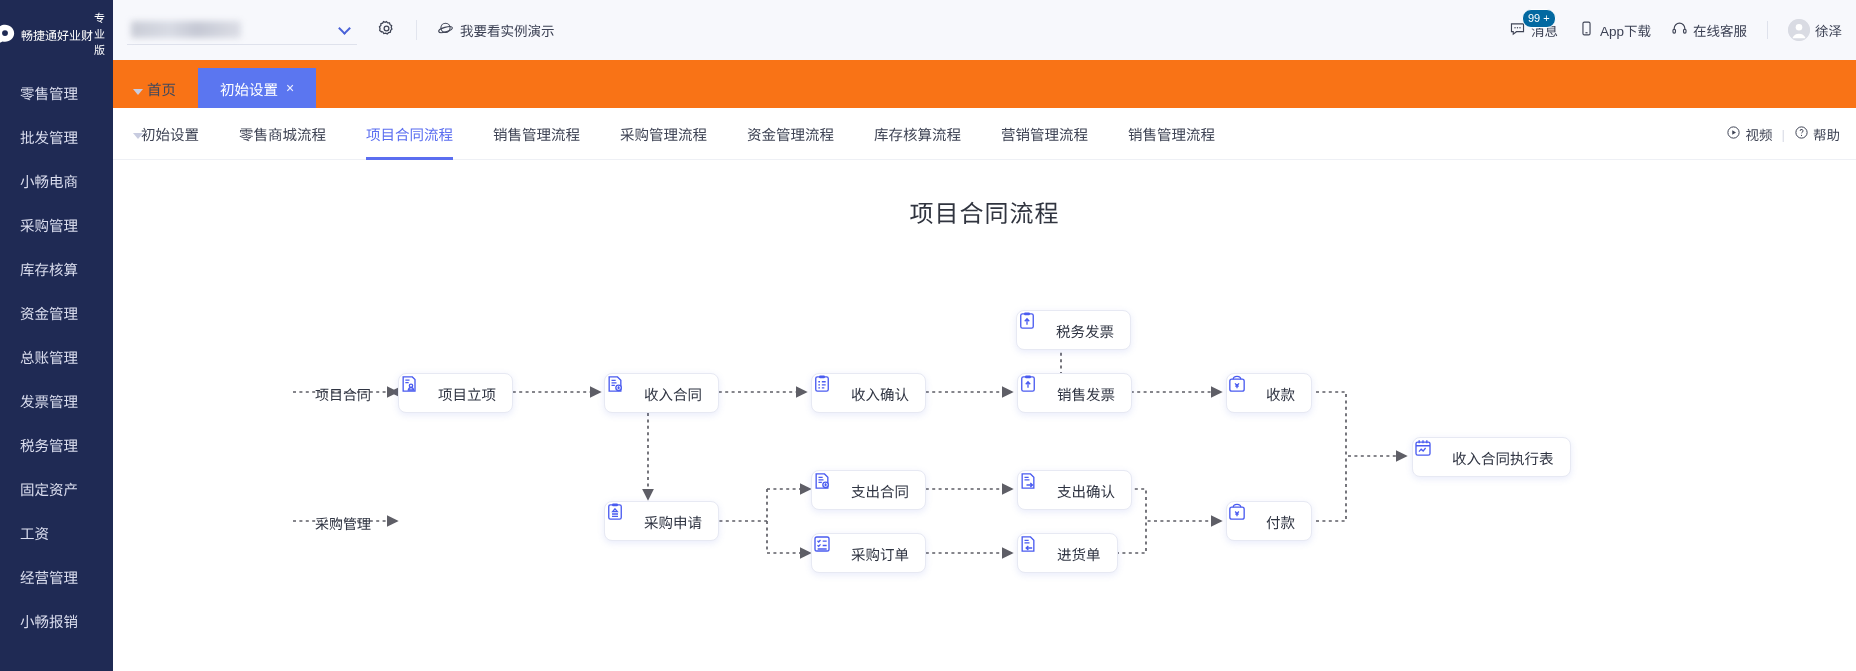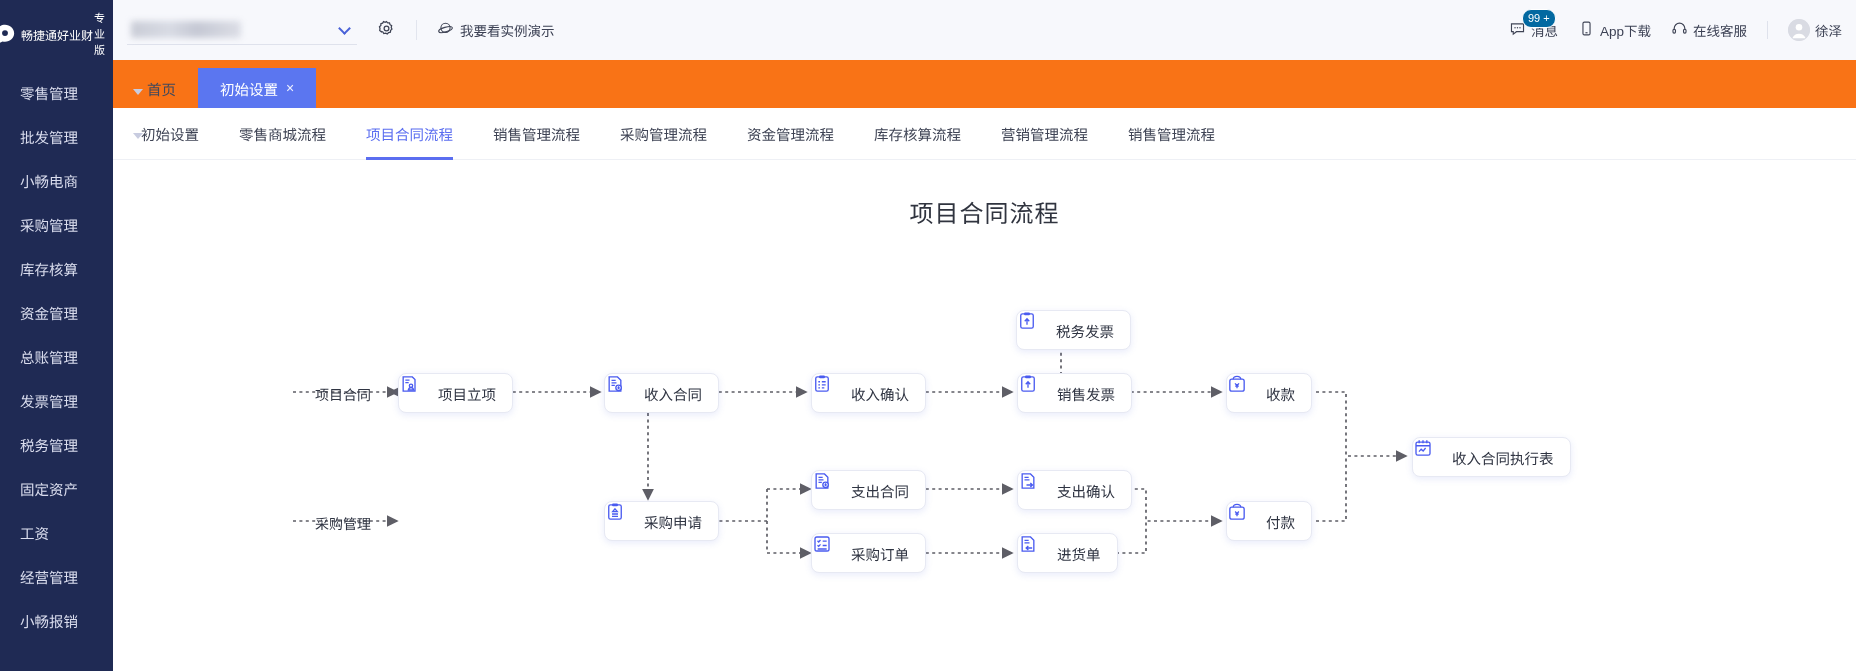--- a/index.html
+++ b/index.html
@@ -345,20 +345,42 @@
       <div class="subtab">
         <span>库存核算流程</span>
       </div>
       <div class="subtab">
         <span>营销管理流程</span>
       </div>
       <div class="subtab">
         <span>销售管理流程</span>
       </div>
 
+      <div class="subtabs-right">
+        <span class="lnk">
+          <span>
+            <svg viewBox="0 0 24 24" width="15" height="15" fill="none" stroke="#3f4455" stroke-width="1.6">
+              <circle cx="12" cy="12" r="9"></circle>
+              <path d="M10 8.3l6 3.7-6 3.7z" fill="#3f4455" stroke="none"></path>
+            </svg>
+          </span>
+          <span>视频</span>
+        </span>
+        <span class="sep">|</span>
+        <span class="lnk">
+          <span>
+            <svg viewBox="0 0 24 24" width="15" height="15" fill="none" stroke="#3f4455" stroke-width="1.6">
+              <circle cx="12" cy="12" r="9"></circle>
+              <path d="M9.8 9.4a2.3 2.3 0 114.1 1.5c-.8.9-1.9 1.2-1.9 2.4"></path>
+              <circle cx="12" cy="16.6" r=".9" fill="#3f4455" stroke="none"></circle>
+            </svg>
+          </span>
+          <span>帮助</span>
+        </span>
+      </div>
     </div>
 
     <h1 class="page-title">项目合同流程</h1>
 
     <div class="canvas">
 
       <svg width="1743" height="420">
         <defs>
           <marker id="arw" markerWidth="7" markerHeight="7" refX="6" refY="3.5" orient="auto">
             <path d="M0,0 L7,3.5 L0,7 z" fill="#5e5e66"></path>

